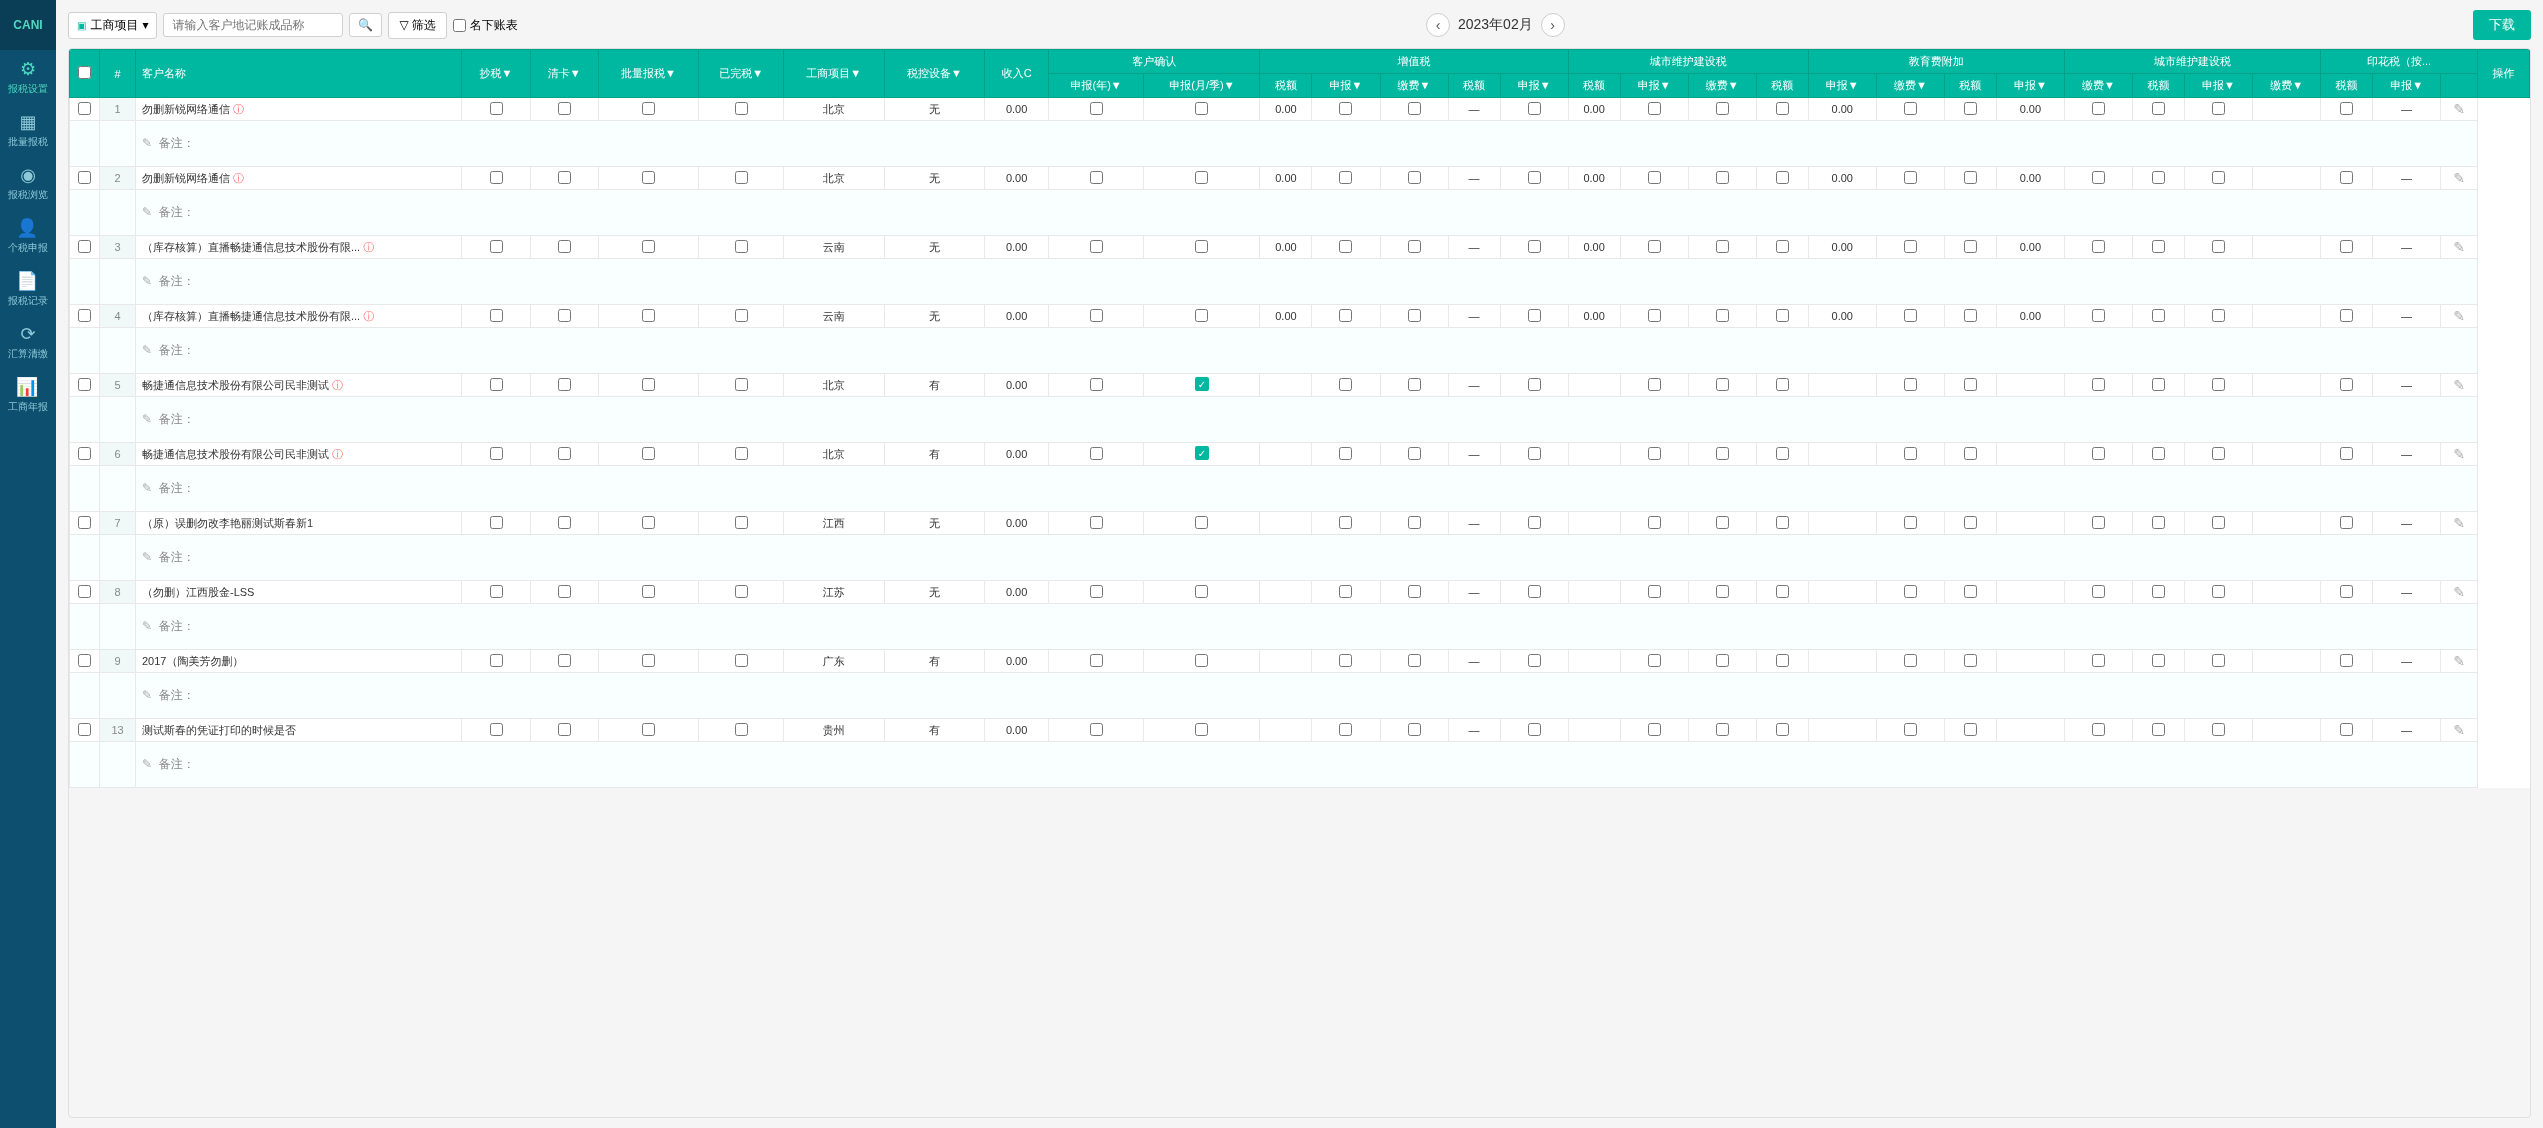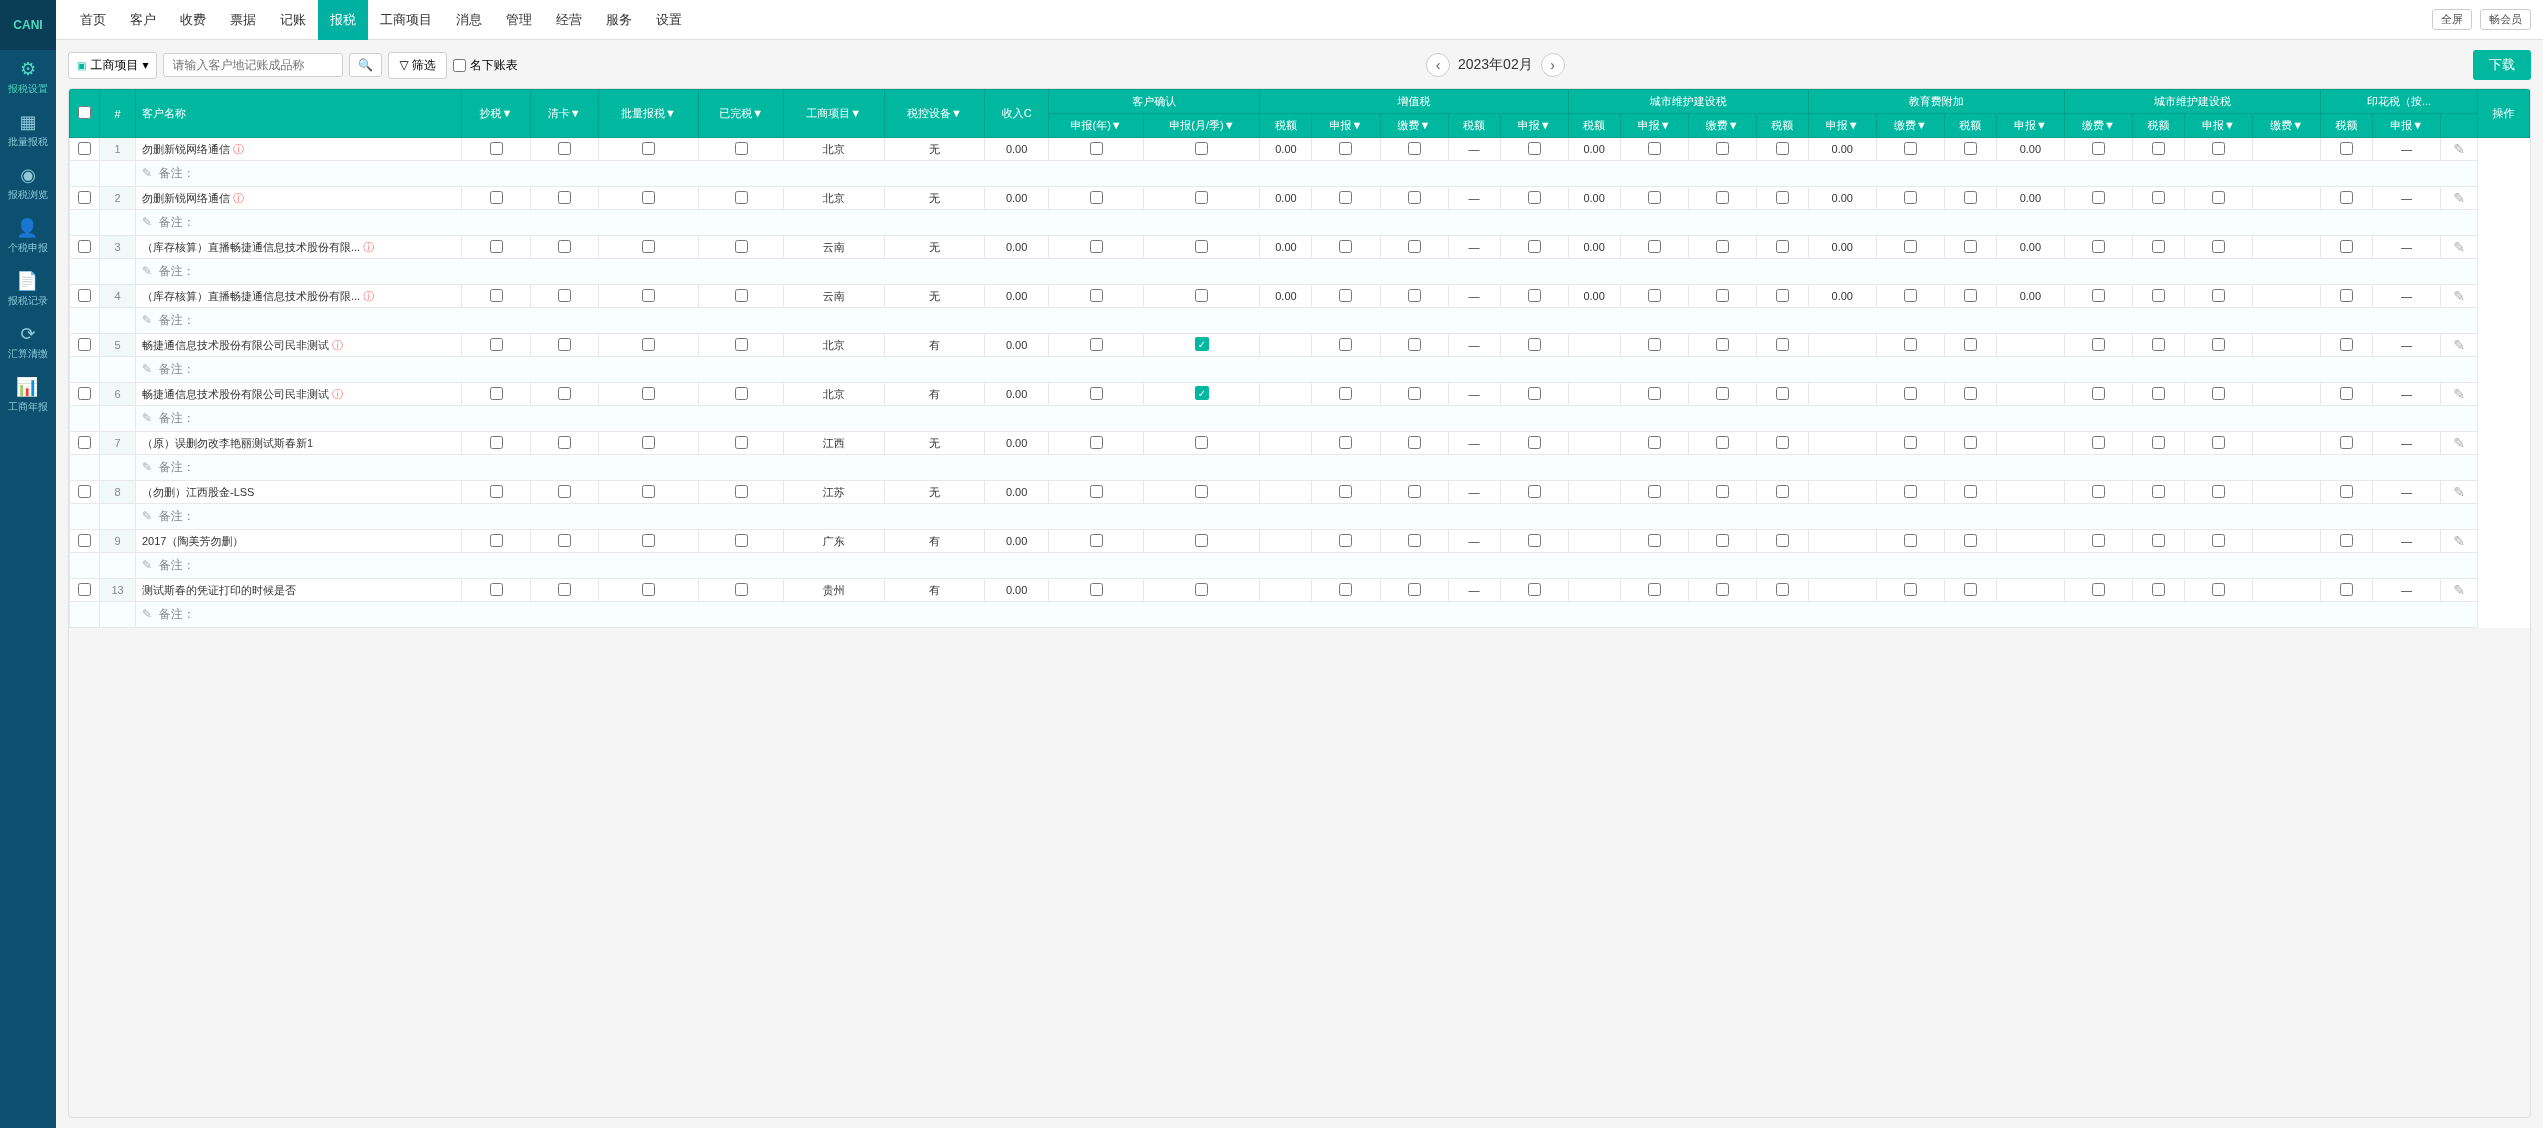--- a/index.html
+++ b/index.html
@@ -215,21 +215,21 @@
 
     
     .col-num { width: 36px; background: #f0f9f8 !important; color: #888; }
     .col-checkbox { width: 30px; }
 
     
     .note-row td {
       background: #f8fffe !important;
       color: #888;
       font-size: 10px;
-      padding: 4px 6px;
+      padding: 14px 6px;
       border-top: none;
     }
     .note-cell { text-align: left !important; }
 
     
     input[type="checkbox"] { width: 13px; height: 13px; accent-color: #00b8a0; cursor: pointer; }
 
     
     .teal-check {
       display: inline-block;
@@ -289,38 +289,20 @@
     <span class="label">汇算清缴</span>
   </div>
   <div class="sidebar-item">
     <span class="icon">📊</span>
     <span class="label">工商年报</span>
   </div>
 </div>
 
 <div class="main-wrapper">
 
-  <nav class="topnav">
-    <div class="topnav-item">首页</div>
-    <div class="topnav-item">客户</div>
-    <div class="topnav-item">收费</div>
-    <div class="topnav-item">票据</div>
-    <div class="topnav-item">记账</div>
-    <div class="topnav-item active">报税</div>
-    <div class="topnav-item">工商项目</div>
-    <div class="topnav-item">消息</div>
-    <div class="topnav-item">管理</div>
-    <div class="topnav-item">经营</div>
-    <div class="topnav-item">服务</div>
-    <div class="topnav-item">设置</div>
-    <div class="topnav-right">
-      <span class="btn-small">全屏</span>
-      <span class="btn-small">畅会员</span>
-    </div>
-  </nav>
 
   <div class="page-content">
 
     <div class="toolbar">
       <div class="toolbar-left">
         <div class="select-box">
           <span style="color:#00b8a0; font-size:10px;">▣</span>
           <span>工商项目</span>
           <span style="margin-left:auto;">▾</span>
         </div>

